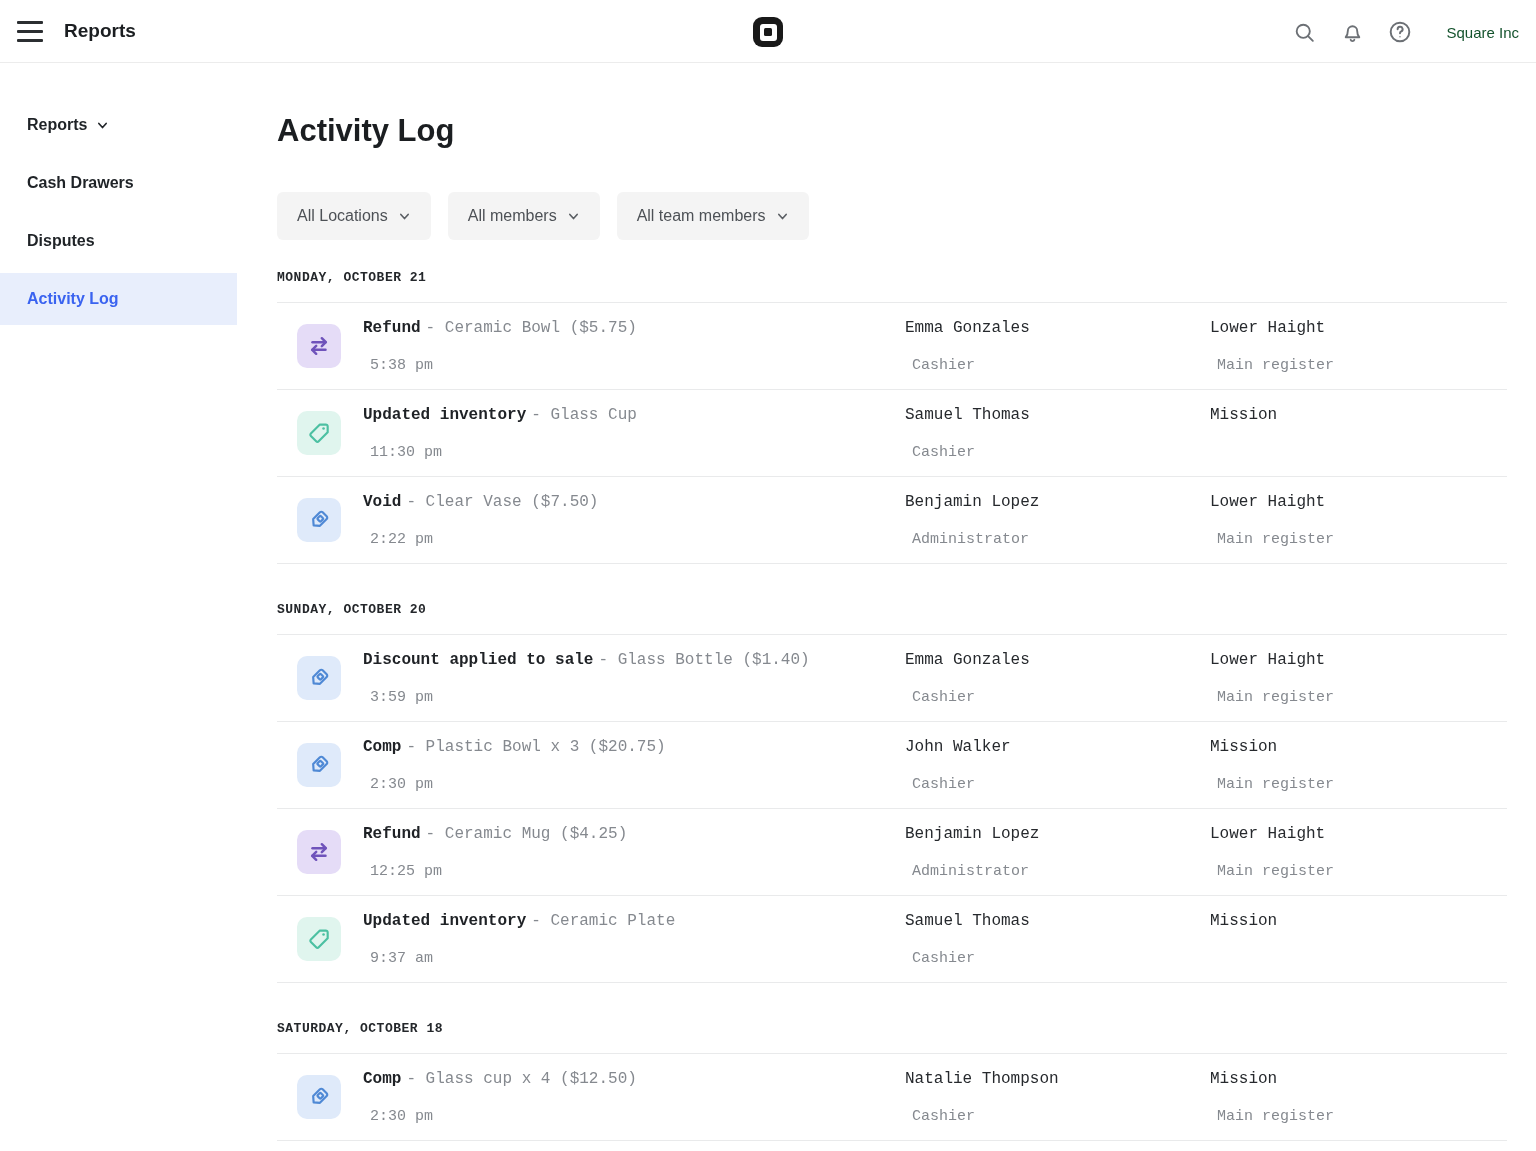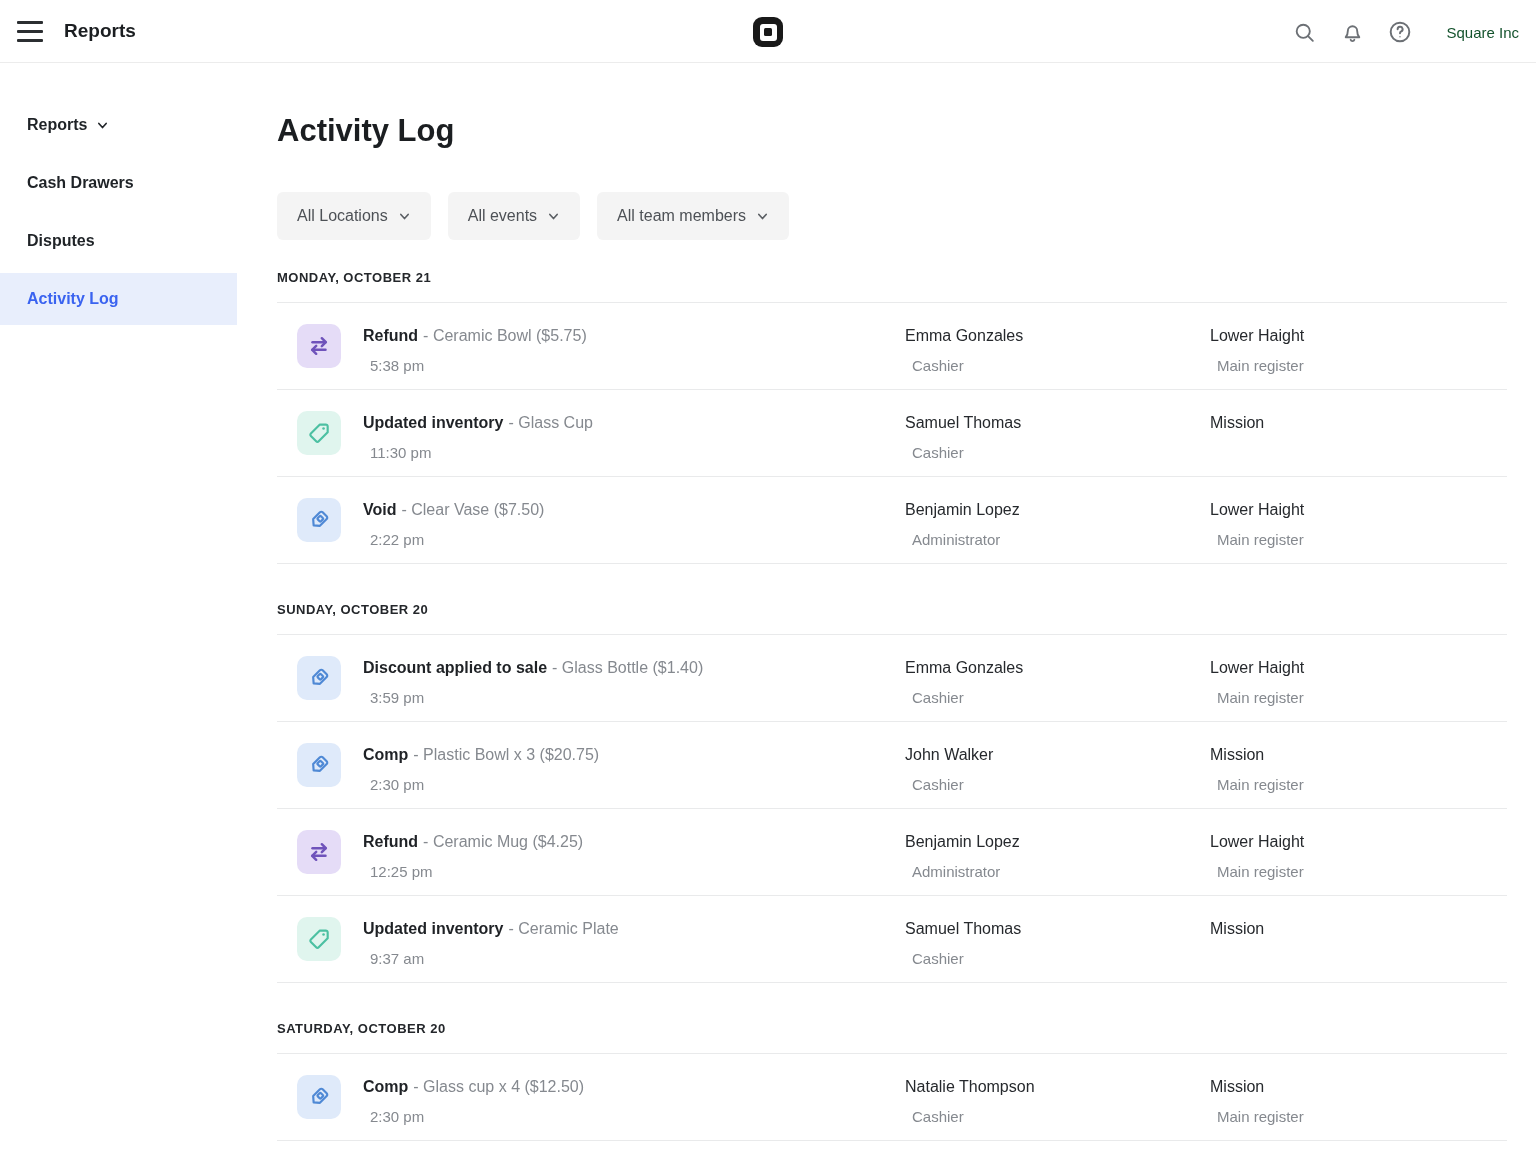--- a/index.html
+++ b/index.html
@@ -31,37 +31,37 @@
   .side-item.active { background: #e8eefc; color: #3a63f0; }
 
   
   .main { position: absolute; top: 63px; left: 277px; width: 1230px; }
   .page-title { margin-top: 49px; font-size: 31px; font-weight: 700; color: #1b1e21; line-height: 37px; }
   .filters { margin-top: 43px; display: flex; gap: 17px; }
   .pill { height: 48px; background: #f4f4f4; border-radius: 6px; display: flex; align-items: center;
     padding: 0 20px; font-size: 16px; font-weight: 500; color: #4d5156; cursor: pointer; }
   .pill .chev { margin-left: 10px; color: #5a5e63; display: flex; }
 
-  .groups { margin-top: 28px; }
+  .groups { margin-top: 28px; font-family: Liberation Mono, monospace; }
   .group { margin-top: 30px; }
   .group + .group { margin-top: 38px; }
   .group-date { font-size: 13px; font-weight: 700; letter-spacing: 0.5px; color: #24272b; margin-bottom: 17px; }
   .rows { border-top: 1px solid #e9eaeb; }
   .row { position: relative; height: 87px; border-bottom: 1px solid #e9eaeb; cursor: pointer; background: #fff; }
 
   .evt-icon { position: absolute; left: 20px; top: 21px; width: 44px; height: 44px; border-radius: 10px;
     display: flex; align-items: center; justify-content: center; }
   .icon-refund    { background: #e5dcf7; }
   .icon-inventory { background: #e0f5ee; }
   .icon-discount  { background: #dfeafa; }
 
   .col-event    { position: absolute; left: 86px;  top: 0; }
   .col-person   { position: absolute; left: 628px; top: 0; }
   .col-location { position: absolute; left: 933px; top: 0; }
-  .line1 { position: absolute; top: 24px; left: 0; white-space: nowrap; font-size: 16px; }
+  .line1 { position: absolute; top: 16px; left: 0; white-space: nowrap; font-size: 16px; }
   .line2 { position: absolute; top: 54px; left: 7px; white-space: nowrap; font-size: 15px; color: #85898f; }
   .event-name { font-weight: 700; color: #1f2226; }
   .event-detail { color: #85898f; margin-left: 5px; }
   .person-name, .location-name { color: #26292d; }
 </style>
 </head>
 <body>
 
 <div class="topbar">
   <div class="hamburger">
@@ -125,21 +125,21 @@
   <div class="filters">
     <div class="pill">
       <span>All Locations</span>
       <span class="chev">
         <svg viewBox="0 0 16 16" width="13" height="13" fill="none" stroke="currentColor" stroke-width="2" stroke-linecap="round" stroke-linejoin="round">
             <path d="M3.5 5.5 L8 10.5 L12.5 5.5"></path>
           </svg>
       </span>
     </div>
     <div class="pill">
-      <span>All events</span>
+      <span>All members</span>
       <span class="chev">
         <svg viewBox="0 0 16 16" width="13" height="13" fill="none" stroke="currentColor" stroke-width="2" stroke-linecap="round" stroke-linejoin="round">
             <path d="M3.5 5.5 L8 10.5 L12.5 5.5"></path>
           </svg>
       </span>
     </div>
     <div class="pill">
       <span>All team members</span>
       <span class="chev">
         <svg viewBox="0 0 16 16" width="13" height="13" fill="none" stroke="currentColor" stroke-width="2" stroke-linecap="round" stroke-linejoin="round">
@@ -334,21 +334,21 @@
     </div>
     <div class="col-location">
       <div class="line1 location-name">Mission</div>
       <div class="line2"></div>
     </div>
   </div>
 </div>
   </div>
 
   <div class="group">
-    <div class="group-date">SATURDAY, OCTOBER 20</div>
+    <div class="group-date">SATURDAY, OCTOBER 18</div>
     <div class="rows">
   <div class="row">
 
     <span class="evt-icon icon-discount">
       <svg viewBox="0 0 24 24" width="26" height="26" fill="none" stroke="#4f89d5" stroke-width="2" stroke-linejoin="round">
         <g transform="rotate(-45 12 12)">
           <path d="M5 12 L8.8 7.6 H17.6 A1.8 1.8 0 0 1 19.4 9.4 V14.6 A1.8 1.8 0 0 1 17.6 16.4 H8.8 Z"></path>
           <rect x="11.6" y="9.9" width="4.2" height="4.2" rx="0.9"></rect>
         </g>
       </svg>

